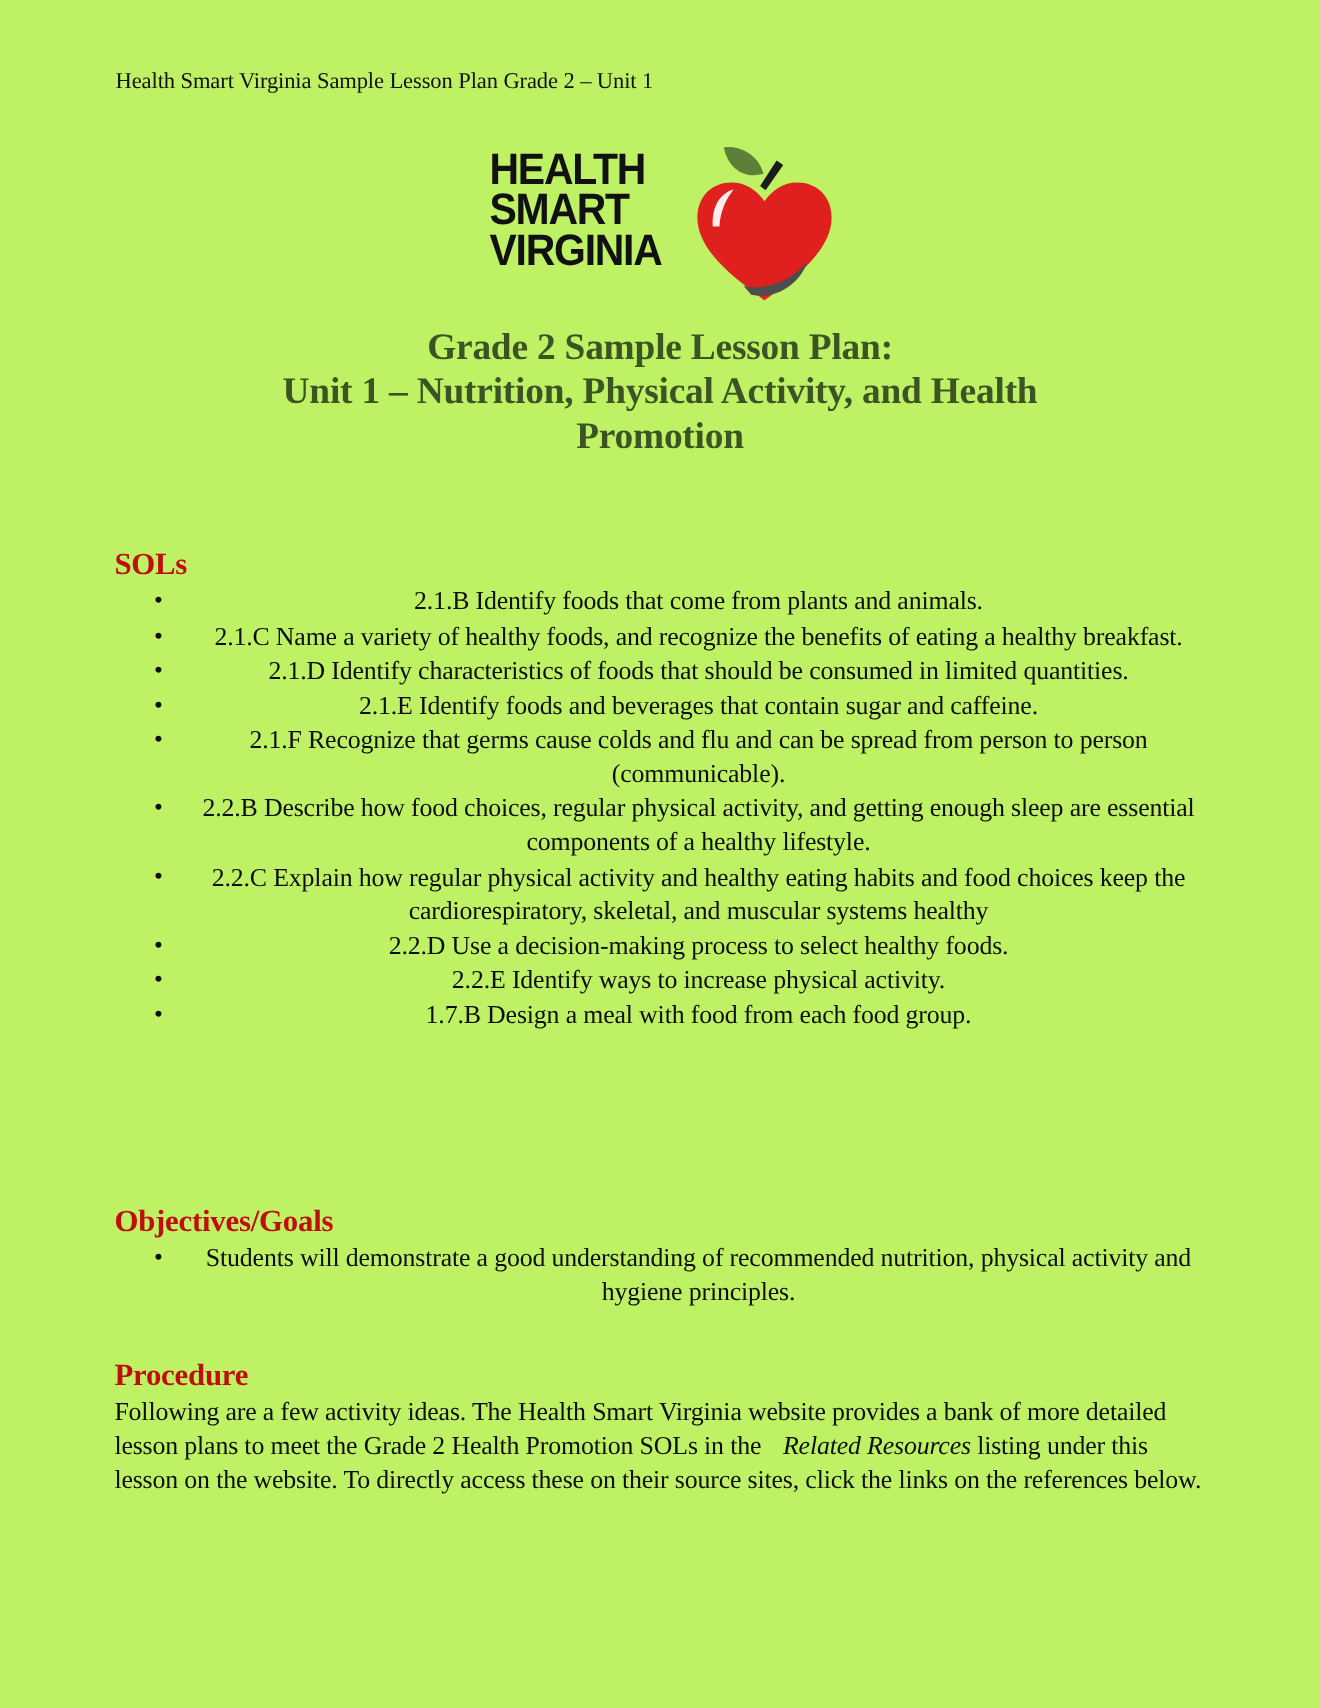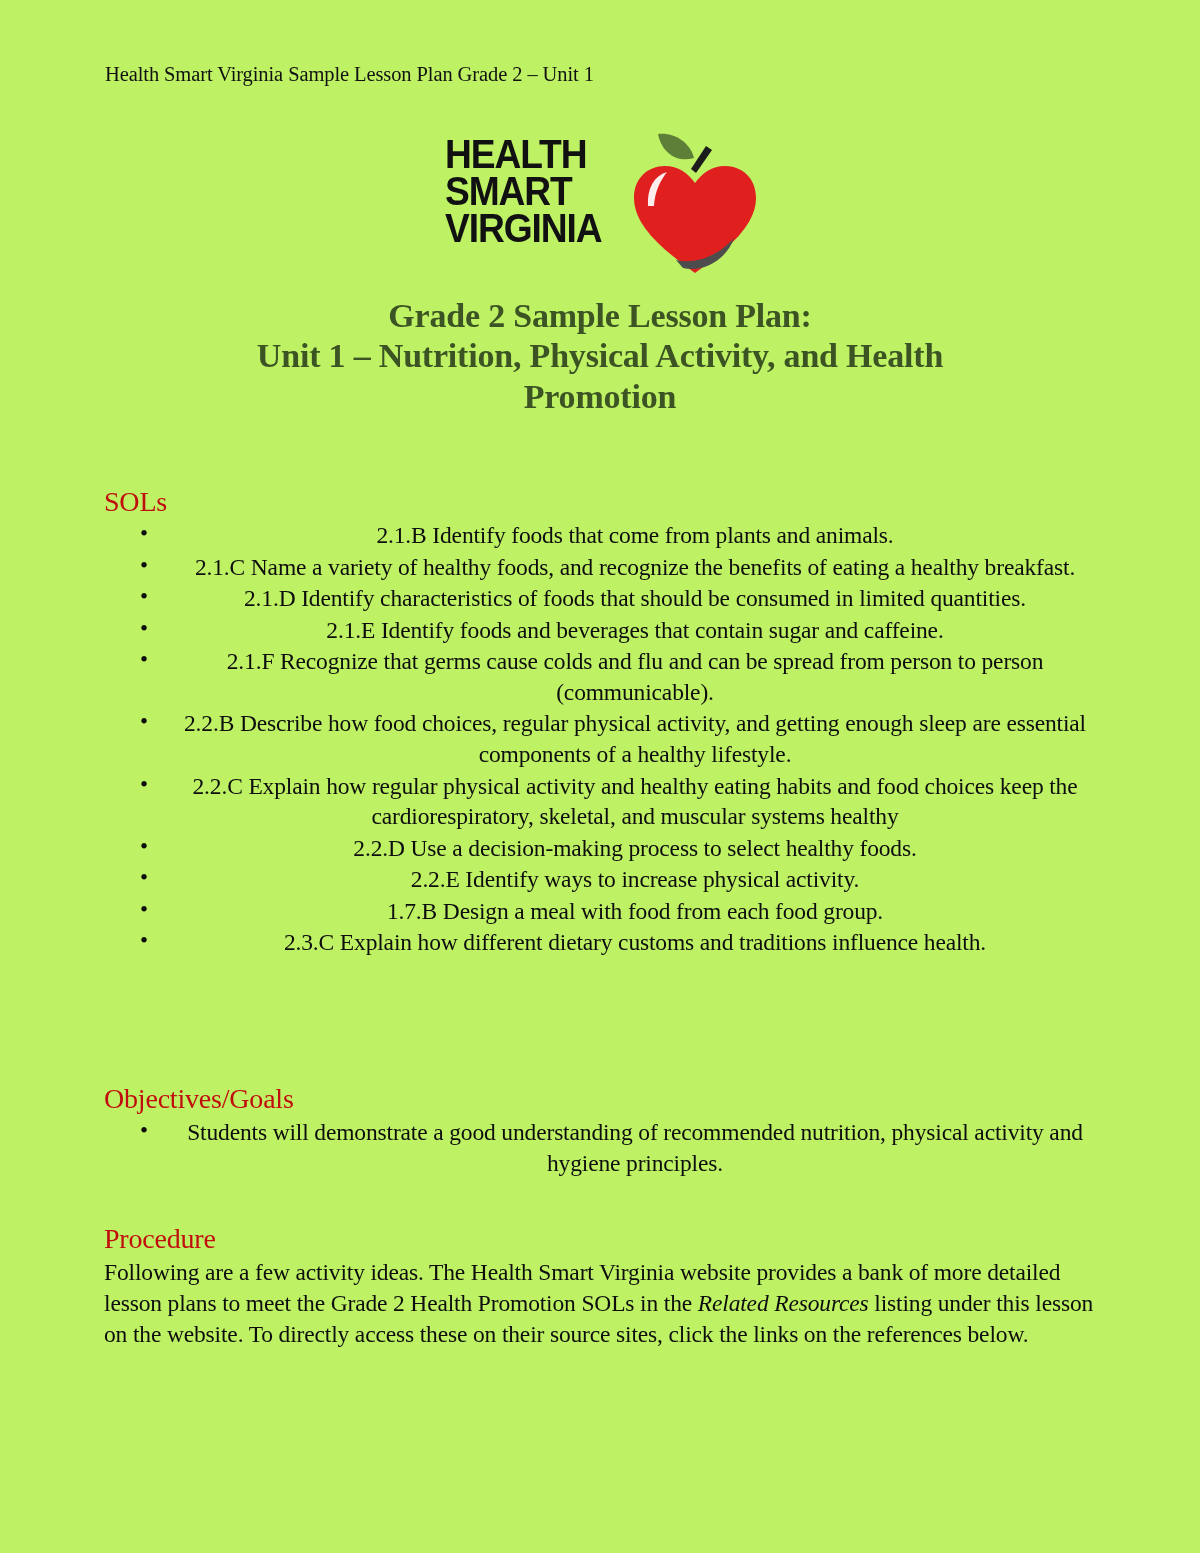--- a/index.html
+++ b/index.html
@@ -87,24 +87,24 @@
   }
 
   
   .section {
     position: absolute;
     left: 104px;
     width: 992px;
   }
   .section-heading {
     color: #c00d0d;
-    font-weight: 400;
+    font-weight: 700;
     font-size: 28px;
     line-height: 1.15;
-    margin: 4px 0 2px 0;
+    margin: 16px 0 2px 0;
     letter-spacing: -0.2px;
   }
 
   ul.bullets {
     list-style: none;
     margin: 0;
     padding: 0;
     text-align: center;
   }
   ul.bullets > li {
@@ -123,21 +123,21 @@
     font-size: 23px;
     line-height: 1.30;
   }
 
   .para {
     font-size: 23.5px;
     line-height: 1.315;
     letter-spacing: -0.15px;
     margin: 0;
   }
-  .para em { font-style: italic; }
+  .para em { font-style: italic; margin-left: 14px; }
 
   #sols-section { top: 482px; }
   #objectives-section { top: 1079px; }
   #procedure-section { top: 1219px; }
 </style>
 </head>
 <body>
 
 <div class="page">
 
@@ -182,21 +182,20 @@
       <li>2.1.B Identify foods that come from plants and animals.</li>
       <li>2.1.C Name a variety of healthy foods, and recognize the benefits of eating a healthy breakfast.</li>
       <li>2.1.D Identify characteristics of foods that should be consumed in limited quantities.</li>
       <li>2.1.E Identify foods and beverages that contain sugar and caffeine.</li>
       <li>2.1.F Recognize that germs cause colds and flu and can be spread from person to person (communicable).</li>
       <li>2.2.B Describe how food choices, regular physical activity, and getting enough sleep are essential components of a healthy lifestyle.</li>
       <li>2.2.C Explain how regular physical activity and healthy eating habits and food choices keep the cardiorespiratory, skeletal, and muscular systems healthy</li>
       <li>2.2.D Use a decision-making process to select healthy foods.</li>
       <li>2.2.E Identify ways to increase physical activity.</li>
       <li>1.7.B Design a meal with food from each food group.</li>
-      <li>2.3.C Explain how different dietary customs and traditions influence health.</li>
     </ul>
   </div>
 
   <div class="section" id="objectives-section">
     <h2 class="section-heading">Objectives/Goals</h2>
     <ul class="bullets">
       <li>Students will demonstrate a good understanding of recommended nutrition, physical activity and hygiene principles.</li>
     </ul>
   </div>
 

